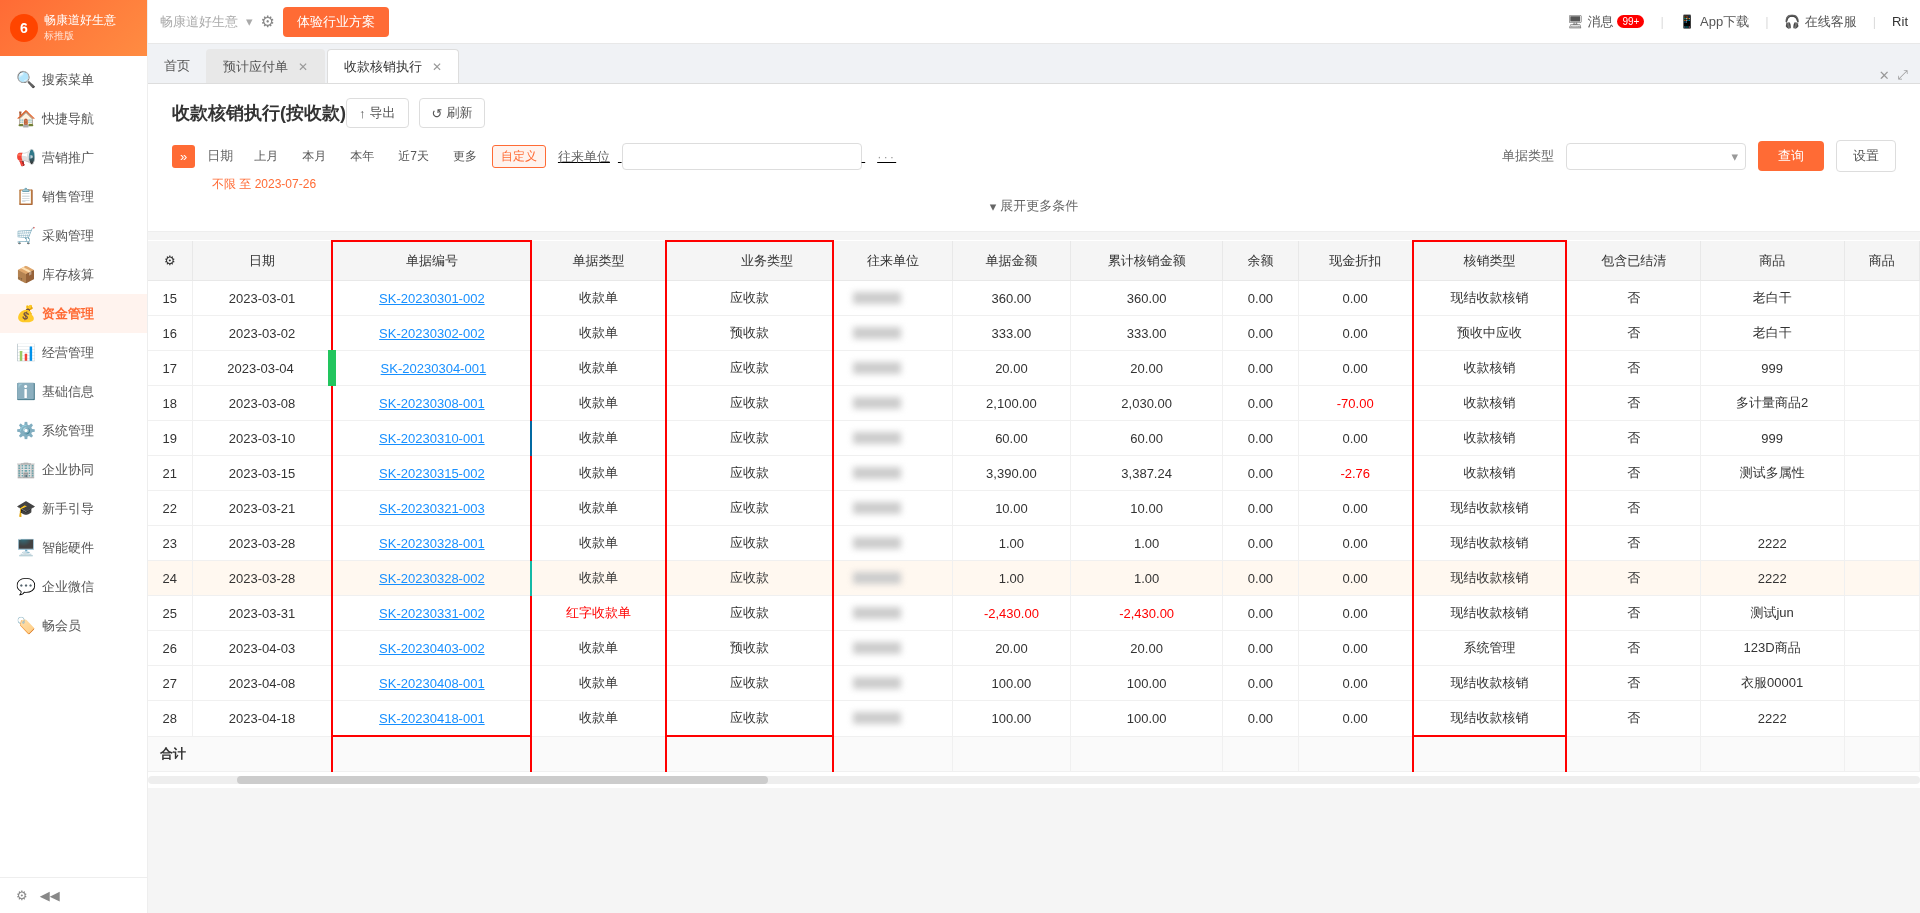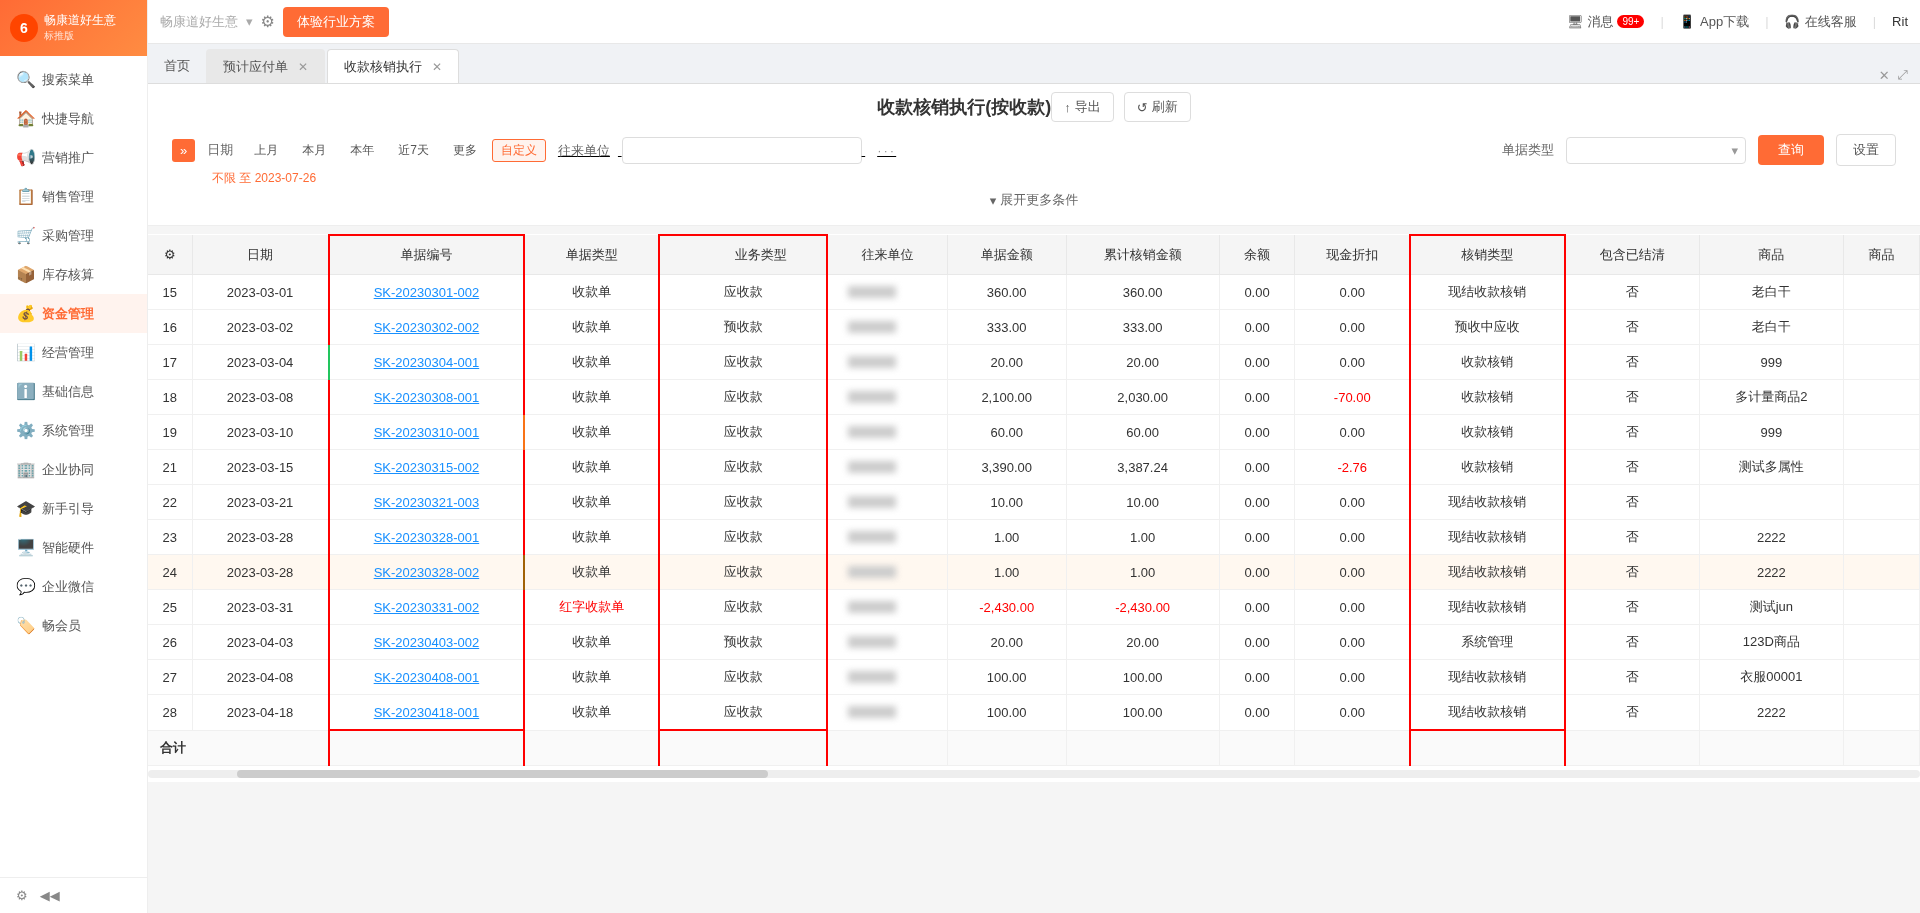--- a/index.html
+++ b/index.html
@@ -114,22 +114,22 @@
       display: flex; align-items: center;
       padding: 0 12px; gap: 8px;
     }
 
     
     .page-content { flex: 1; overflow: auto; padding: 0; background: #f5f5f5; }
 
     
     .page-header {
       background: #fff;
-      padding: 8px 24px 0;
-      display: flex; align-items: center; justify-content: center;
+      padding: 14px 24px 0;
+      display: flex; align-items: center; justify-content: flex-start;
     }
     .page-title { font-size: 18px; font-weight: bold; color: #333; }
     .page-header-actions { display: flex; gap: 10px; }
     .btn-outline {
       border: 1px solid #ddd; background: #fff;
       padding: 5px 12px; border-radius: 4px; cursor: pointer;
       color: #555; font-size: 13px; display: flex; align-items: center; gap: 4px;
     }
 
     
@@ -457,21 +457,21 @@
       <td>0.00</td>
       <td class="">0.00</td>
       <td style="border-left:2px solid #f00; border-right:2px solid #f00; ">预收中应收</td>
       <td>否</td>
       <td>老白干</td>
       <td></td>
     </tr>
             <tr>
       <td>17</td>
       <td>2023-03-04</td>
-      <td style="border-left:2px solid #22c55e; border-right:2px solid #f00; ">
+      <td style="border-left:8px solid #22c55e; border-right:2px solid #f00; ">
         <span class="link-cell">SK-20230304-001</span>
       </td>
       <td class="">收款单</td>
       <td style="border-left:2px solid #f00; border-right:2px solid #f00; ">应收款</td>
       <td style="color:#bbb; background: linear-gradient(90deg, #ccc 60%, transparent 60%); background-size: 80px 12px; background-repeat: no-repeat; background-position: center; color: transparent; text-shadow: none; filter: blur(3px); user-select:none;">██████</td>
       <td class="">20.00</td>
       <td class="">20.00</td>
       <td>0.00</td>
       <td class="">0.00</td>
       <td style="border-left:2px solid #f00; border-right:2px solid #f00; ">收款核销</td>
@@ -493,21 +493,21 @@
       <td>0.00</td>
       <td class="red-text">-70.00</td>
       <td style="border-left:2px solid #f00; border-right:2px solid #f00; ">收款核销</td>
       <td>否</td>
       <td>多计量商品2</td>
       <td></td>
     </tr>
             <tr>
       <td>19</td>
       <td>2023-03-10</td>
-      <td style="border-left:2px solid #f00; border-right:2px solid #f97316; ">
+      <td style="border-left:2px solid #f00; border-right:2px solid #0369a1; ">
         <span class="link-cell">SK-20230310-001</span>
       </td>
       <td class="">收款单</td>
       <td style="border-left:2px solid #f00; border-right:2px solid #f00; ">应收款</td>
       <td style="color:#bbb; background: linear-gradient(90deg, #ccc 60%, transparent 60%); background-size: 80px 12px; background-repeat: no-repeat; background-position: center; color: transparent; text-shadow: none; filter: blur(3px); user-select:none;">██████</td>
       <td class="">60.00</td>
       <td class="">60.00</td>
       <td>0.00</td>
       <td class="">0.00</td>
       <td style="border-left:2px solid #f00; border-right:2px solid #f00; ">收款核销</td>
@@ -565,21 +565,21 @@
       <td>0.00</td>
       <td class="">0.00</td>
       <td style="border-left:2px solid #f00; border-right:2px solid #f00; ">现结收款核销</td>
       <td>否</td>
       <td>2222</td>
       <td></td>
     </tr>
             <tr class="highlighted">
       <td>24</td>
       <td>2023-03-28</td>
-      <td style="border-left:2px solid #f00; border-right:2px solid #a16207; ">
+      <td style="border-left:2px solid #f00; border-right:2px solid #14b8a6; ">
         <span class="link-cell">SK-20230328-002</span>
       </td>
       <td class="">收款单</td>
       <td style="border-left:2px solid #f00; border-right:2px solid #f00; ">应收款</td>
       <td style="color:#bbb; background: linear-gradient(90deg, #ccc 60%, transparent 60%); background-size: 80px 12px; background-repeat: no-repeat; background-position: center; color: transparent; text-shadow: none; filter: blur(3px); user-select:none;">██████</td>
       <td class="">1.00</td>
       <td class="">1.00</td>
       <td>0.00</td>
       <td class="">0.00</td>
       <td style="border-left:2px solid #f00; border-right:2px solid #f00; ">现结收款核销</td>

